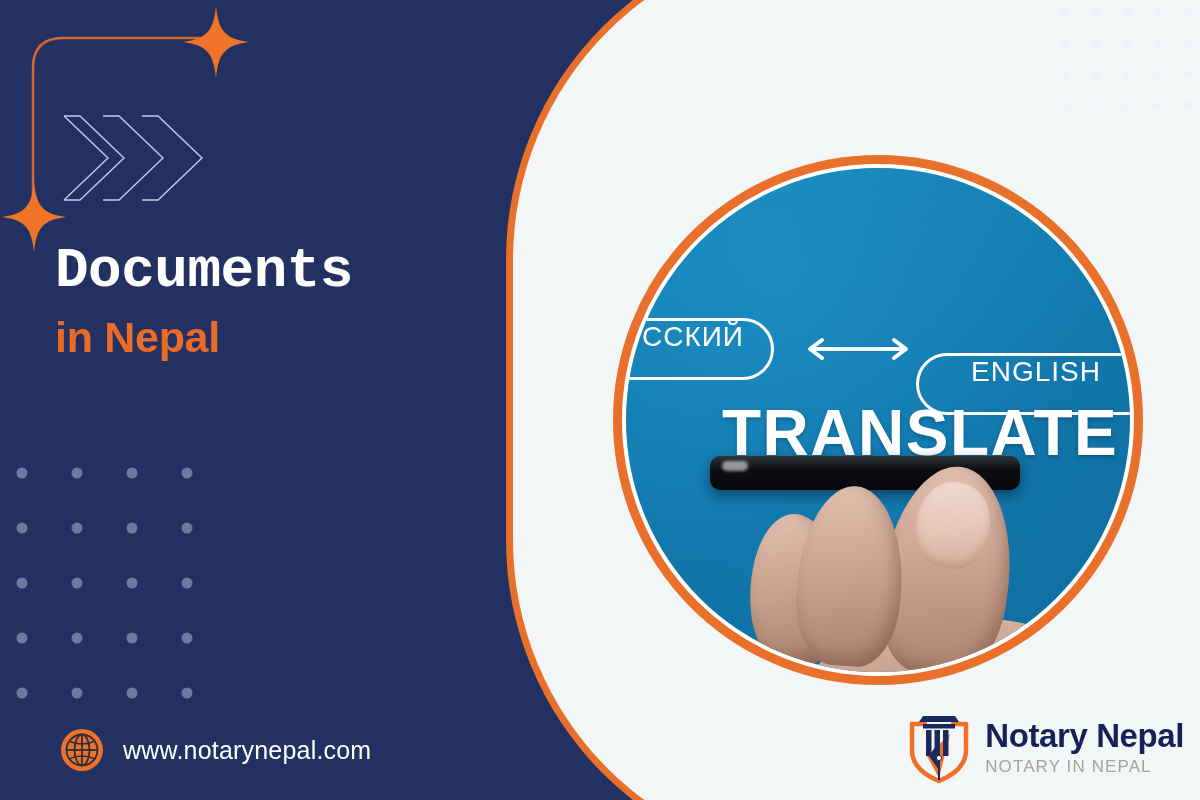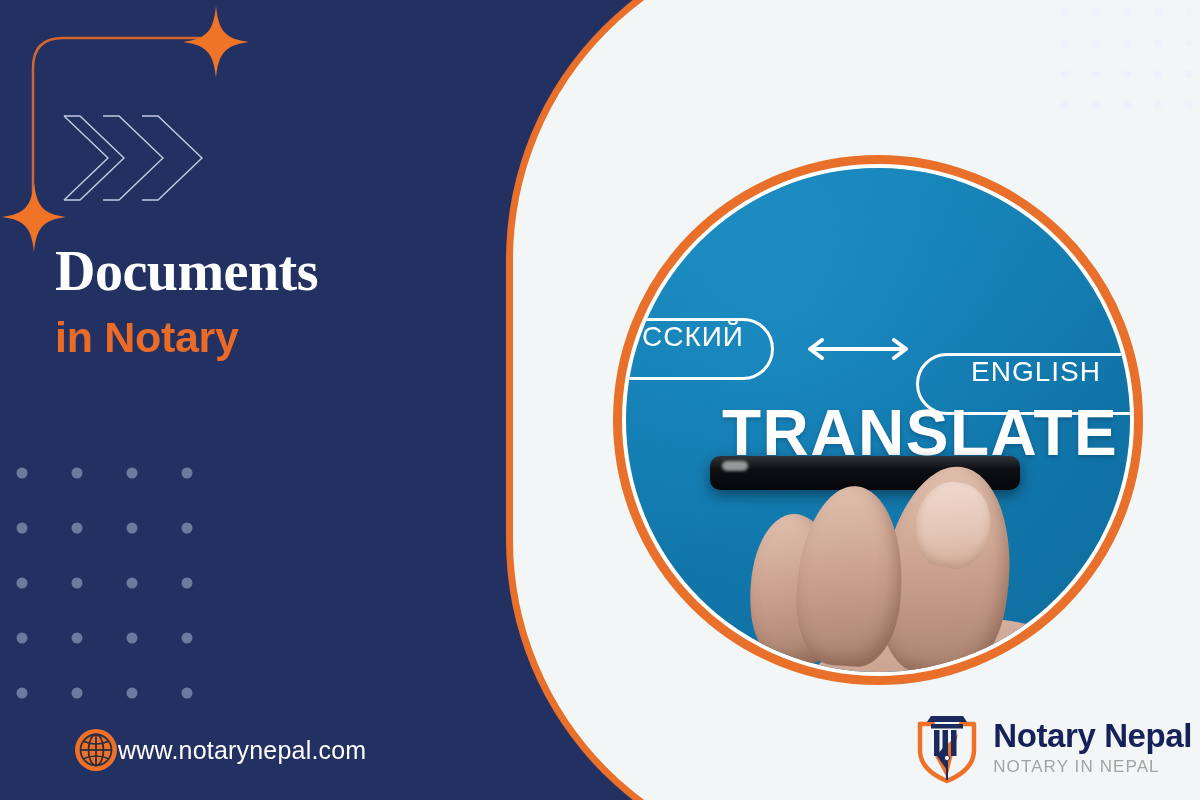--- a/index.html
+++ b/index.html
@@ -162,51 +162,52 @@
     left:55px;
     top:240px;
     width:430px;
   }
   .headline h1 {
     color:#ffffff;
     font-size:56px;
     line-height:1.12;
     font-weight:bold;
     letter-spacing:-0.5px;
-    font-family:Liberation Serif, serif;
+    font-family:Liberation Mono, monospace;
   }
   .headline .sub {
     margin-top:10px;
     color:#ea6a27;
     font-size:43px;
     font-weight:bold;
     letter-spacing:-0.3px;
     font-family:"Liberation Sans", sans-serif;
   }
 
   
   .site-row {
     position:absolute;
-    left:74px;
+    left:60px;
     bottom:28px;
     display:flex;
     align-items:center;
+    gap:19px;
   }
   .globe-icon { width:44px; height:44px; flex:0 0 auto; }
   .site-url {
     color:#ffffff;
     font-size:25px;
     letter-spacing:0.2px;
     font-family:"Liberation Sans", sans-serif;
   }
 
   
   .brand {
     position:absolute;
-    right:8px;
+    right:16px;
     bottom:16px;
     display:flex;
     align-items:center;
     gap:13px;
   }
   .brand-mark { width:66px; height:74px; flex:0 0 auto; }
   .brand-text { display:flex; flex-direction:column; line-height:1; }
   .brand-name {
     color:#16215a;
     font-size:33px;
@@ -327,21 +328,21 @@
         <div class="finger f1"></div>
         <div class="thumbnail-nail"></div>
       </div>
     </div>
   </div>
 
   <div class="headline">
     <h1>
       <span>Documents</span><br>
     </h1>
-    <div class="sub">in Notary</div>
+    <div class="sub">in Nepal</div>
   </div>
 
   <div class="site-row">
     <svg class="globe-icon" viewBox="0 0 44 44" xmlns="http://www.w3.org/2000/svg">
       <circle cx="22" cy="22" r="21" fill="#ef7127"></circle>
       <circle cx="22" cy="22" r="15.5" fill="none" stroke="#2b2f3f" stroke-width="1.8"></circle>
       <ellipse cx="22" cy="22" rx="7.5" ry="15.5" fill="none" stroke="#2b2f3f" stroke-width="1.8"></ellipse>
       <line x1="22" y1="6.5" x2="22" y2="37.5" stroke="#2b2f3f" stroke-width="1.8"></line>
       <line x1="6.5" y1="22" x2="37.5" y2="22" stroke="#2b2f3f" stroke-width="1.8"></line>
       <path d="M10 13.5 Q22 18.5 34 13.5" fill="none" stroke="#2b2f3f" stroke-width="1.6"></path>

